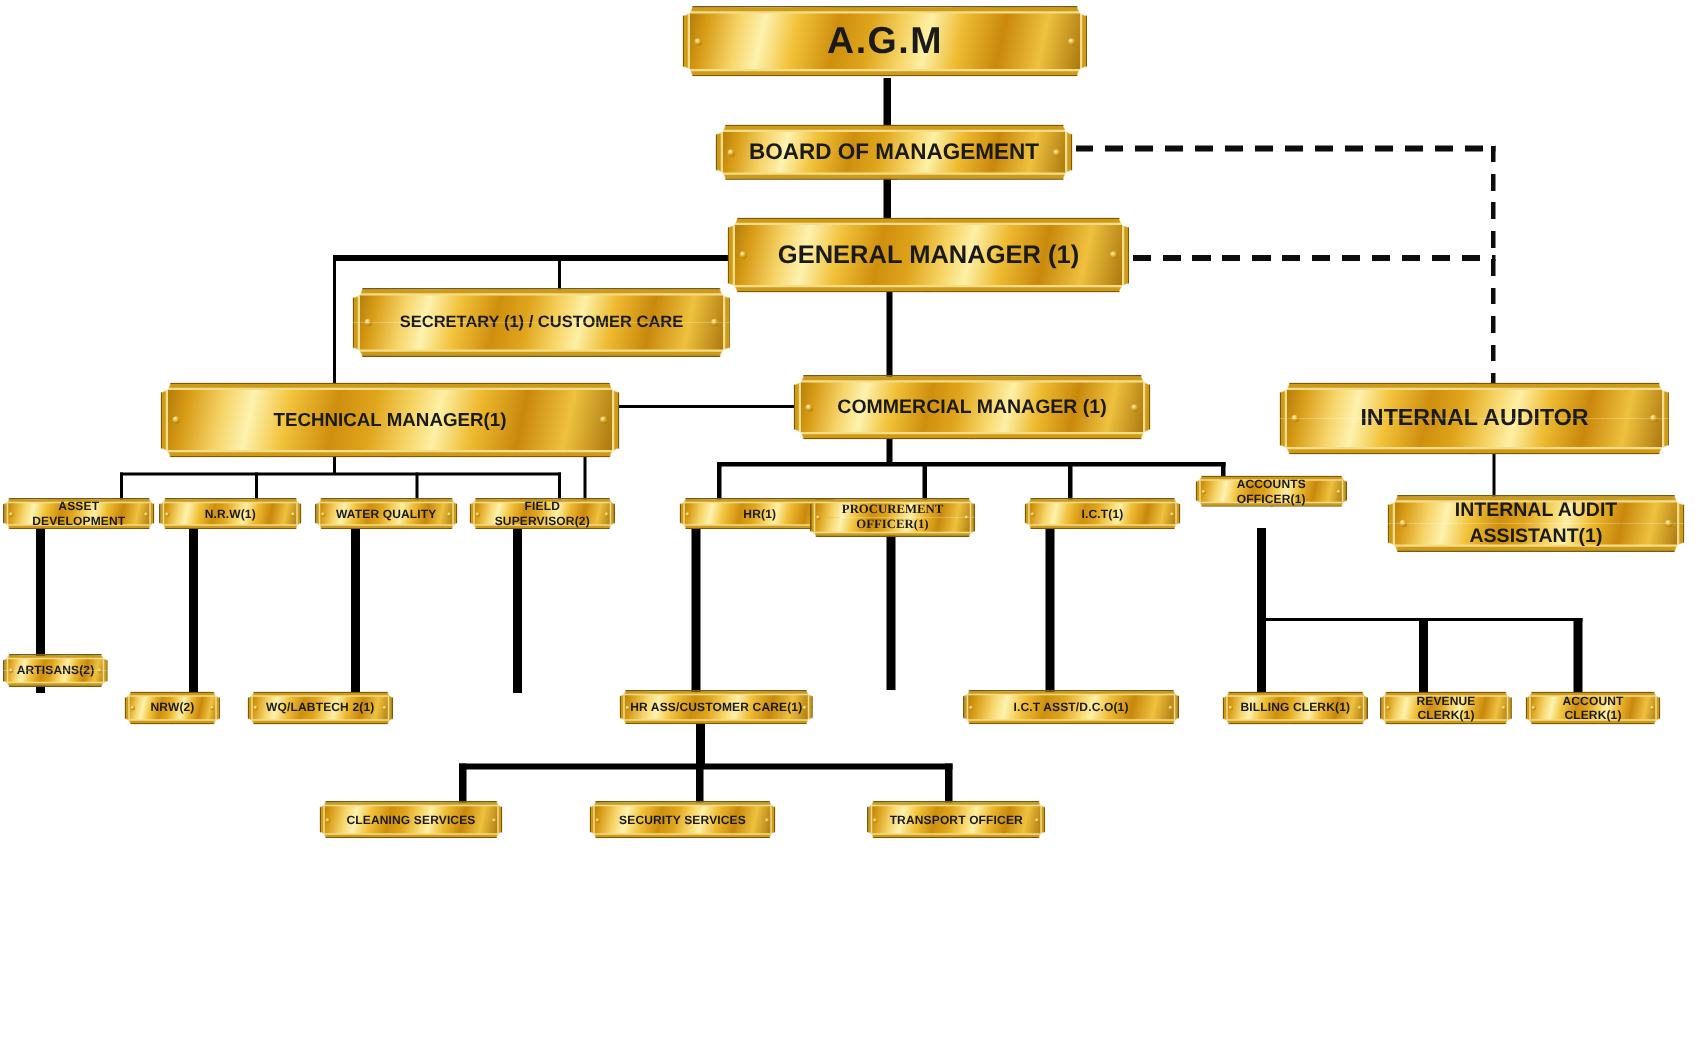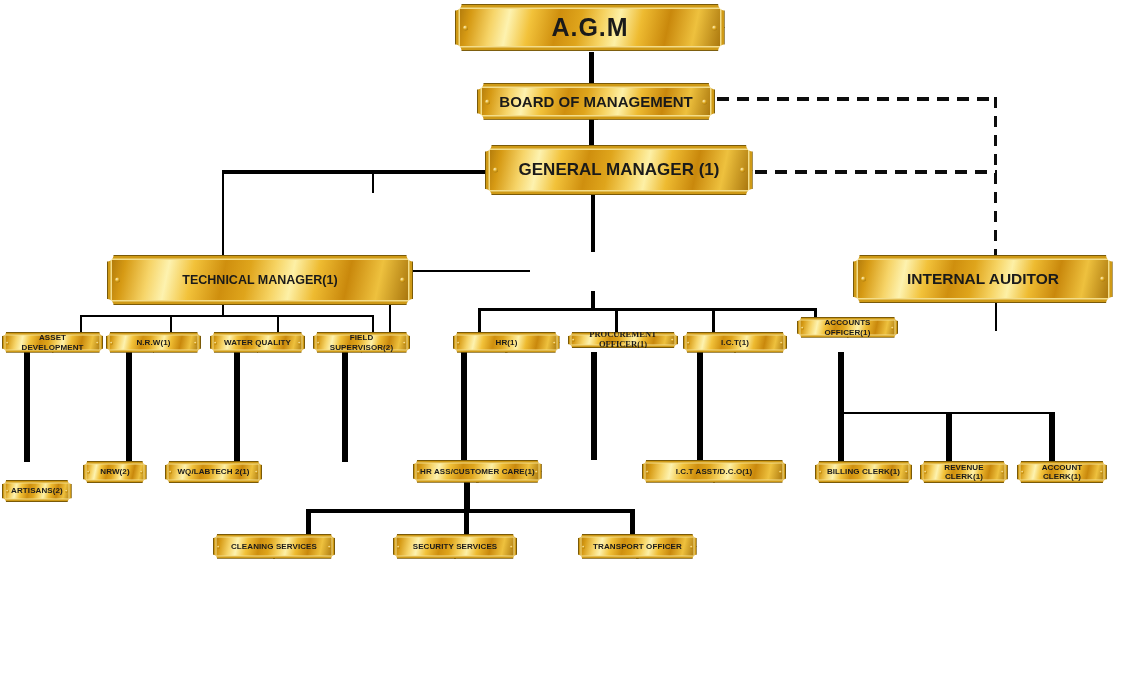--- a/index.html
+++ b/index.html
@@ -92,33 +92,37 @@
   <div class="line" style="left:630px;top:509px;width:5px;height:26px"></div>
   <div class="line" style="left:995px;top:302px;width:2px;height:29px"></div>
 
   <div class="dash-h" style="left:717px;top:97px;width:280px;height:4px"></div>
   <div class="dash-h" style="left:755px;top:170px;width:242px;height:4px"></div>
   <div class="dash-v" style="left:994px;top:97px;width:3px;height:159px"></div>
 
   <div class="plaque" style="left:477px;top:83px;width:238px;height:37px;font-size:15px">BOARD OF MANAGEMENT</div>
   <div class="plaque" style="left:455px;top:4px;width:270px;height:47px;font-size:25px;letter-spacing:1px">A.G.M</div>
   <div class="plaque" style="left:485px;top:145px;width:268px;height:50px;font-size:17px">GENERAL MANAGER (1)</div>
+  <div class="plaque" style="left:235px;top:192px;width:252px;height:46px;font-size:11px">SECRETARY (1) / CUSTOMER CARE</div>
   <div class="plaque" style="left:107px;top:255px;width:306px;height:50px;font-size:12.5px">TECHNICAL MANAGER(1)</div>
+  <div class="plaque" style="left:529px;top:250px;width:238px;height:43px;font-size:13px">COMMERCIAL MANAGER (1)</div>
   <div class="plaque" style="left:853px;top:255px;width:260px;height:48px;font-size:15.5px">INTERNAL AUDITOR</div>
+  <div class="plaque" style="left:925px;top:330px;width:198px;height:38px;font-size:13px;line-height:1.3">INTERNAL AUDIT
+ASSISTANT(1)</div>
 
   <div class="plaque sm" style="left:2px;top:332px;width:101px;height:21px">ASSET DEVELOPMENT</div>
   <div class="plaque sm" style="left:106px;top:332px;width:95px;height:21px">N.R.W(1)</div>
   <div class="plaque sm" style="left:210px;top:332px;width:95px;height:21px">WATER QUALITY</div>
   <div class="plaque sm" style="left:313px;top:332px;width:97px;height:21px">FIELD SUPERVISOR(2)</div>
   <div class="plaque sm" style="left:453px;top:332px;width:107px;height:21px">HR(1)</div>
-  <div class="plaque sm serif" style="left:568px;top:332px;width:110px;height:16px">PROCUREMENT OFFICER(1)</div>
+  <div class="plaque sm serif" style="left:540px;top:332px;width:110px;height:26px">PROCUREMENT OFFICER(1)</div>
   <div class="plaque sm" style="left:683px;top:332px;width:104px;height:21px">I.C.T(1)</div>
   <div class="plaque sm" style="left:797px;top:317px;width:101px;height:21px">ACCOUNTS OFFICER(1)</div>
 
-  <div class="plaque sm" style="left:2px;top:480px;width:70px;height:22px">ARTISANS(2)</div>
+  <div class="plaque sm" style="left:2px;top:436px;width:70px;height:22px">ARTISANS(2)</div>
   <div class="plaque sm" style="left:83px;top:461px;width:64px;height:22px">NRW(2)</div>
   <div class="plaque sm" style="left:165px;top:461px;width:97px;height:22px">WQ/LABTECH 2(1)</div>
   <div class="plaque sm" style="left:413px;top:460px;width:129px;height:23px">HR ASS/CUSTOMER CARE(1)</div>
   <div class="plaque sm" style="left:642px;top:460px;width:144px;height:23px">I.C.T ASST/D.C.O(1)</div>
   <div class="plaque sm" style="left:815px;top:461px;width:97px;height:22px">BILLING CLERK(1)</div>
   <div class="plaque sm" style="left:920px;top:461px;width:88px;height:22px">REVENUE CLERK(1)</div>
   <div class="plaque sm" style="left:1017px;top:461px;width:90px;height:22px">ACCOUNT CLERK(1)</div>
 
   <div class="plaque sm" style="left:213px;top:534px;width:122px;height:25px">CLEANING SERVICES</div>
   <div class="plaque sm" style="left:393px;top:534px;width:124px;height:25px">SECURITY SERVICES</div>

